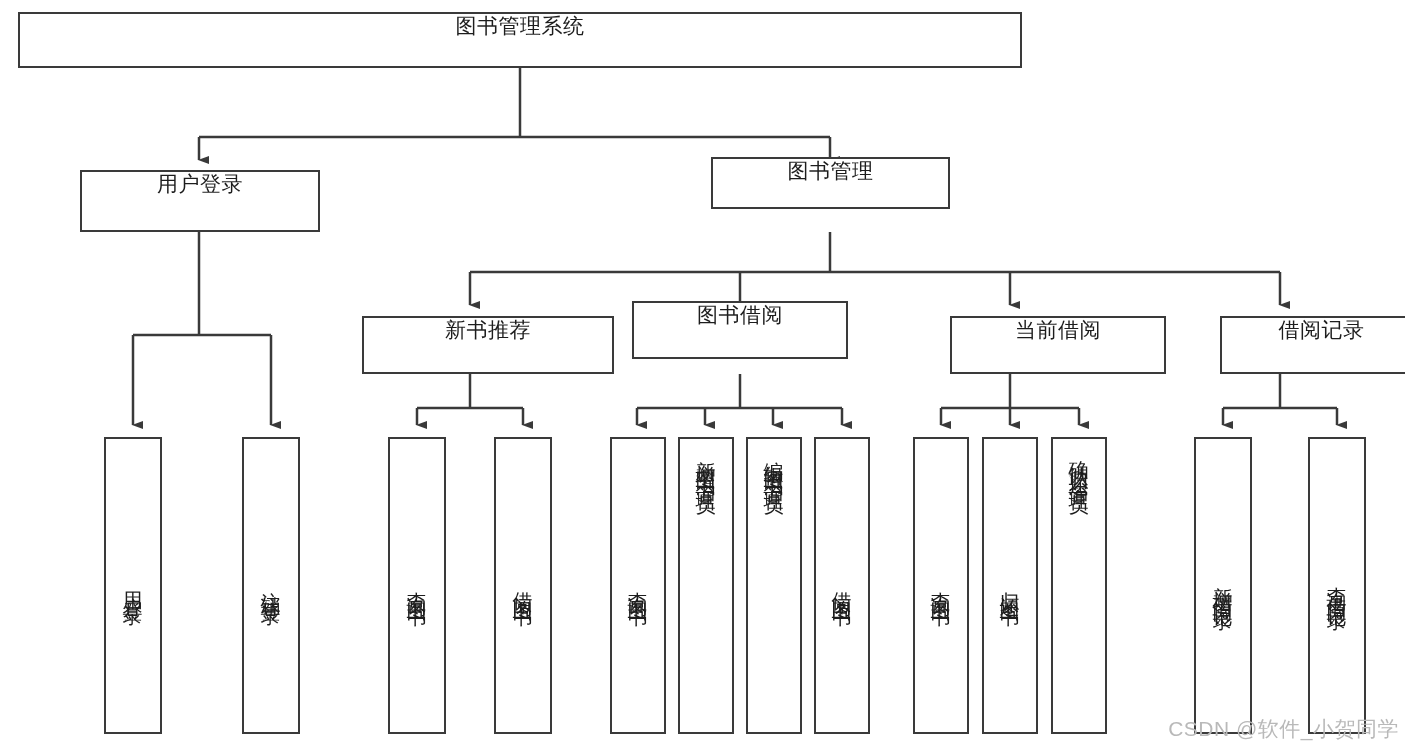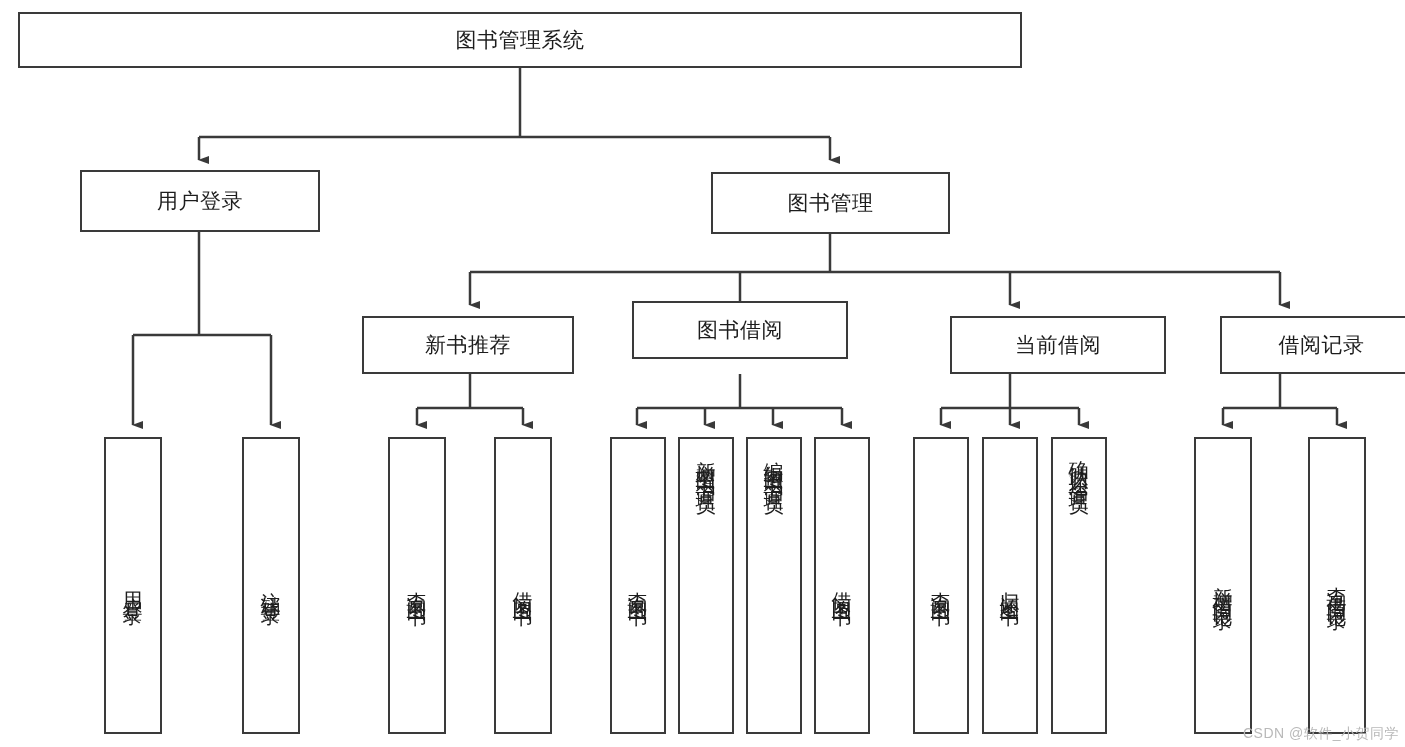--- a/index.html
+++ b/index.html
@@ -21,21 +21,20 @@
     width:1405px;
     height:747px;
     pointer-events:none;
   }
   .node{
     position:absolute;
     box-sizing:border-box;
     background:#ffffff;
     border:2.5px solid #3a3a3a;
     display:flex;
-    align-items:center;
     justify-content:center;
     z-index:2;
   }
   .node .label{
     font-size:21px;
     line-height:1.15;
     color:#1d1d1d;
     letter-spacing:0.5px;
     white-space:nowrap;
     text-align:center;
@@ -59,21 +58,21 @@
     height:100%;
     display:flex;
     align-items:center;
     justify-content:center;
   }
   .vwrap.top{ align-items:flex-start; padding-top:6px;}
   .watermark{
     position:absolute;
     right:6px;
     bottom:4px;
-    font-size:14px;
+    font-size:21px;
     color:#b9b9b9;
     letter-spacing:0.5px;
     white-space:nowrap;
     z-index:5;
   }
 </style>
 </head>
 <body>
 
 <div id="canvas">
@@ -128,25 +127,25 @@
     </g>
   </svg>
 
   <div class="node" style="left:18px; top:12px; width:1004px; height:56px;">
     <span class="label">图书管理系统</span>
   </div>
 
   <div class="node" style="left:80px; top:170px; width:240px; height:62px;">
     <span class="label">用户登录</span>
   </div>
-  <div class="node" style="left:711px; top:172px; width:239px; height:62px;">
+  <div class="node" style="left:711px; top:157px; width:239px; height:52px;">
     <span class="label">图书管理</span>
   </div>
 
-  <div class="node" style="left:362px; top:316px; width:212px; height:58px;">
+  <div class="node" style="left:362px; top:316px; width:252px; height:58px;">
     <span class="label">新书推荐</span>
   </div>
   <div class="node" style="left:632px; top:301px; width:216px; height:58px;">
     <span class="label">图书借阅</span>
   </div>
   <div class="node" style="left:902px; top:316px; width:216px; height:58px;margin-left:48px;">
     <span class="label">当前借阅</span>
   </div>
   <div class="node" style="left:1220px; top:316px; width:203px; height:58px;">
     <span class="label">借阅记录</span>

